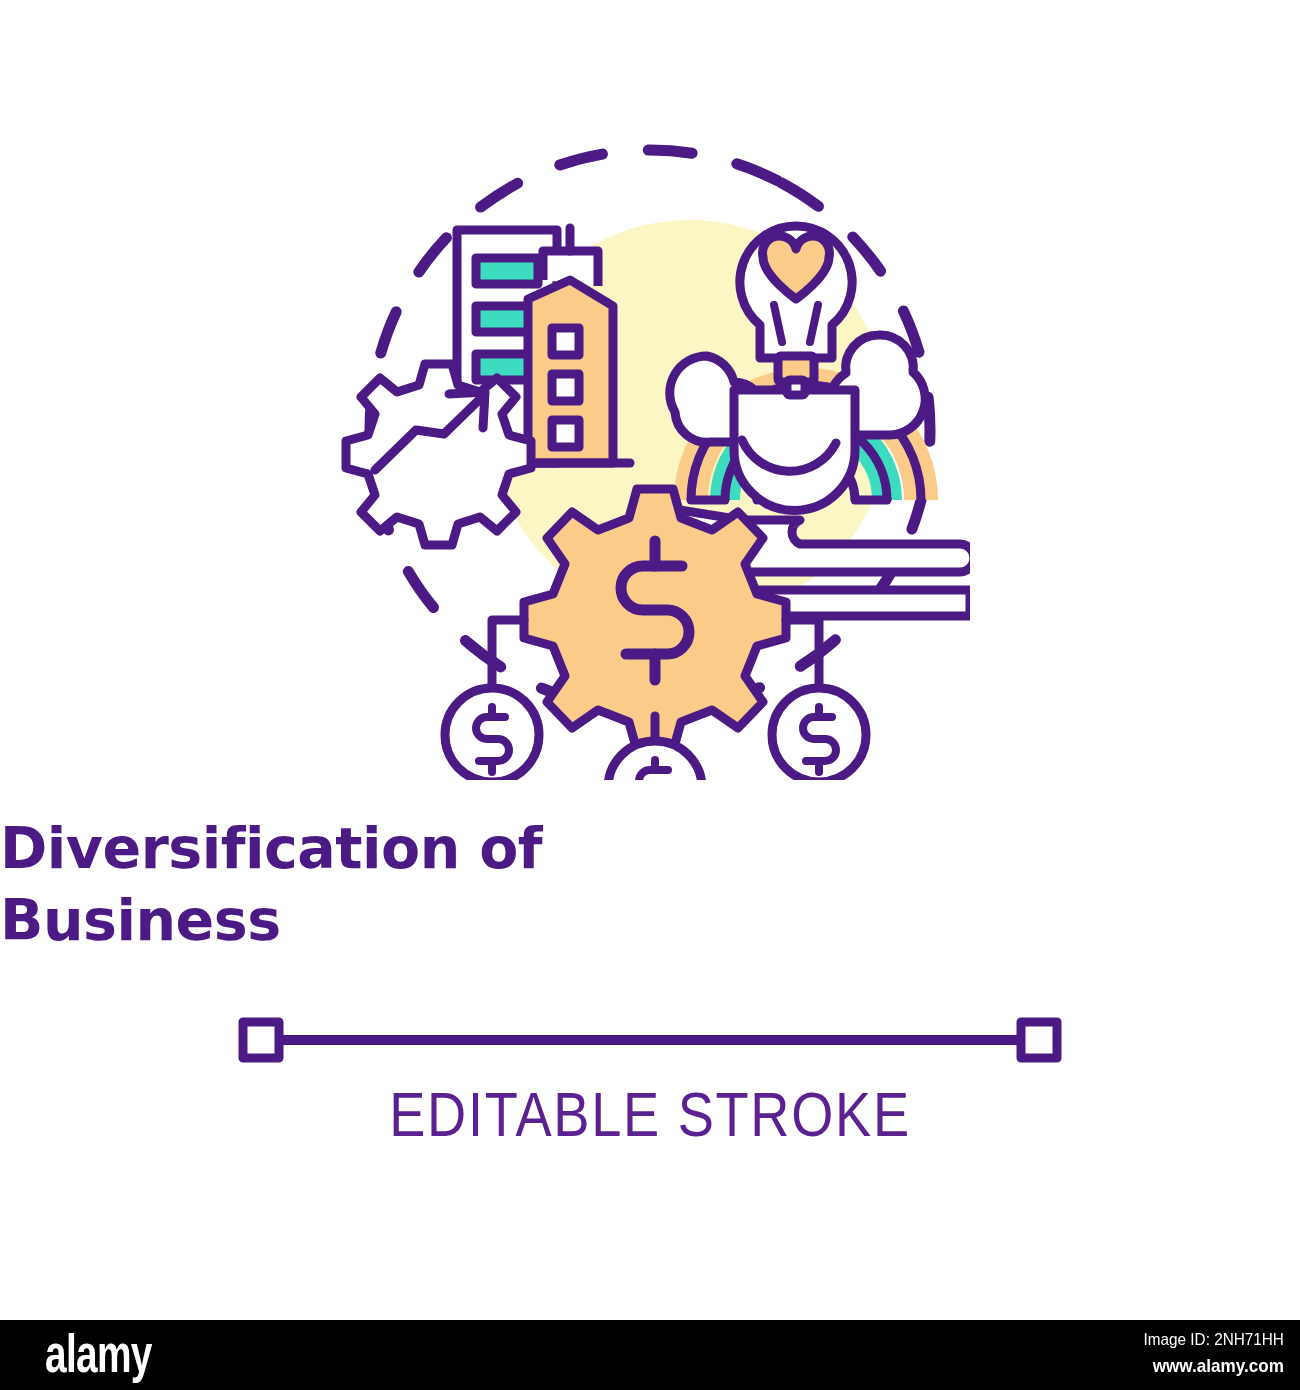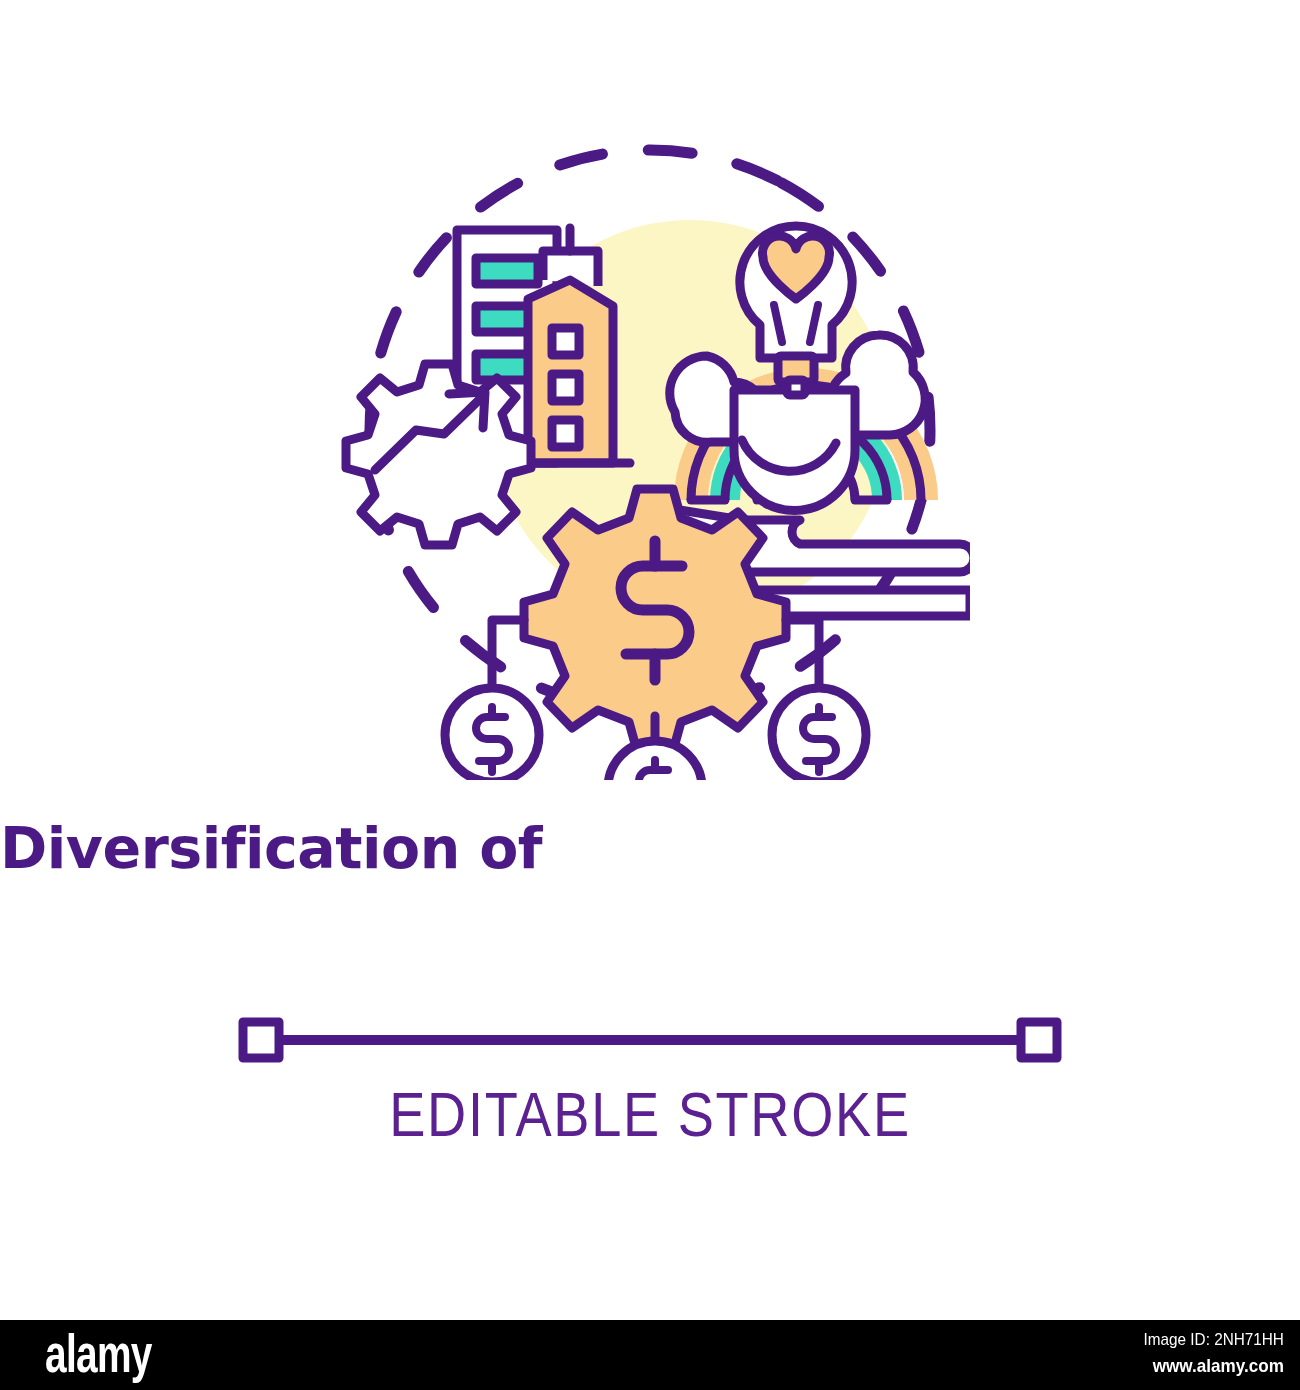--- a/index.html
+++ b/index.html
@@ -227,20 +227,21 @@
         <path fill="none" stroke="#4b1a85" stroke-width="8" stroke-linecap="round" stroke-linejoin="round" d="M502 597 L484 597 A11 11 0 0 0 484 619 L495 619 A11 11 0 0 1 495 641 L476 641"></path>
         <line x1="489" y1="587" x2="489" y2="597" stroke="#4b1a85" stroke-width="8" stroke-linecap="round"></line>
         <line x1="489" y1="641" x2="489" y2="652" stroke="#4b1a85" stroke-width="8" stroke-linecap="round"></line>
       </g>
 
     </svg>
   </div>
 
   <div id="concept-title">
     <span class="line">Diversification of</span>
+    <span class="line">Business</span>
   </div>
 
   <div id="stroke-indicator">
     <svg viewBox="0 0 824 52" width="824" height="52" xmlns="http://www.w3.org/2000/svg">
       <line x1="34" y1="26" x2="790" y2="26" stroke="#4b1a85" stroke-width="10"></line>
       <rect x="5" y="8" width="36" height="36" fill="#ffffff" stroke="#4b1a85" stroke-width="9" stroke-linejoin="round"></rect>
       <rect x="783" y="8" width="36" height="36" fill="#ffffff" stroke="#4b1a85" stroke-width="9" stroke-linejoin="round"></rect>
     </svg>
   </div>
 

